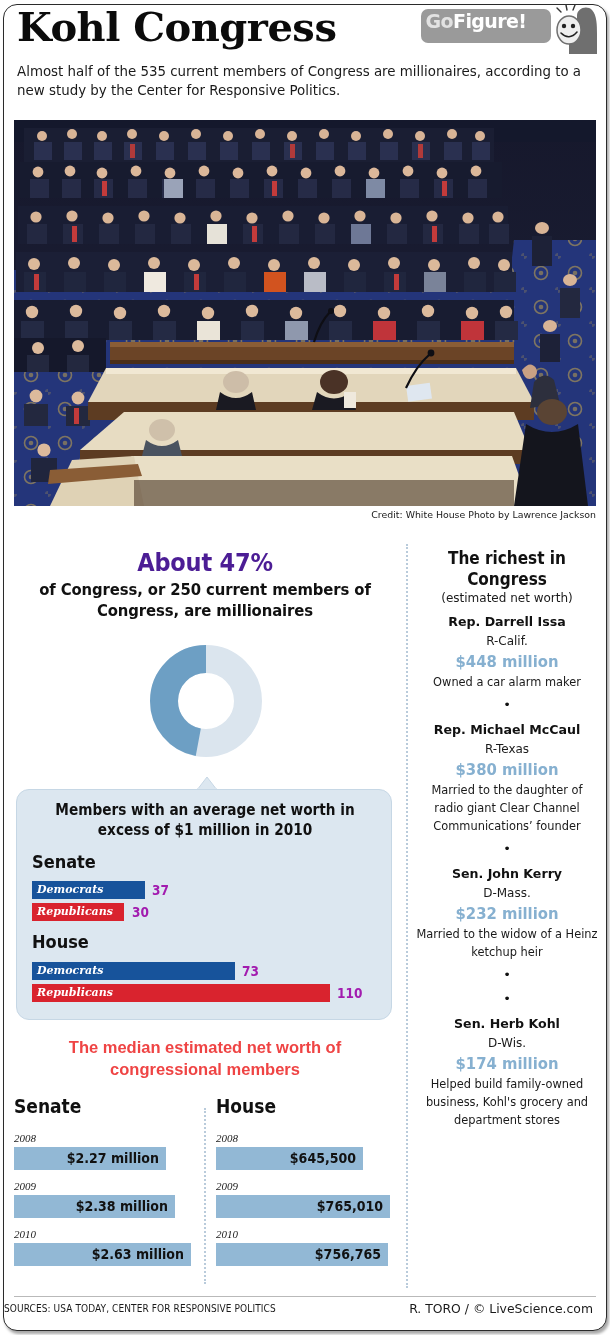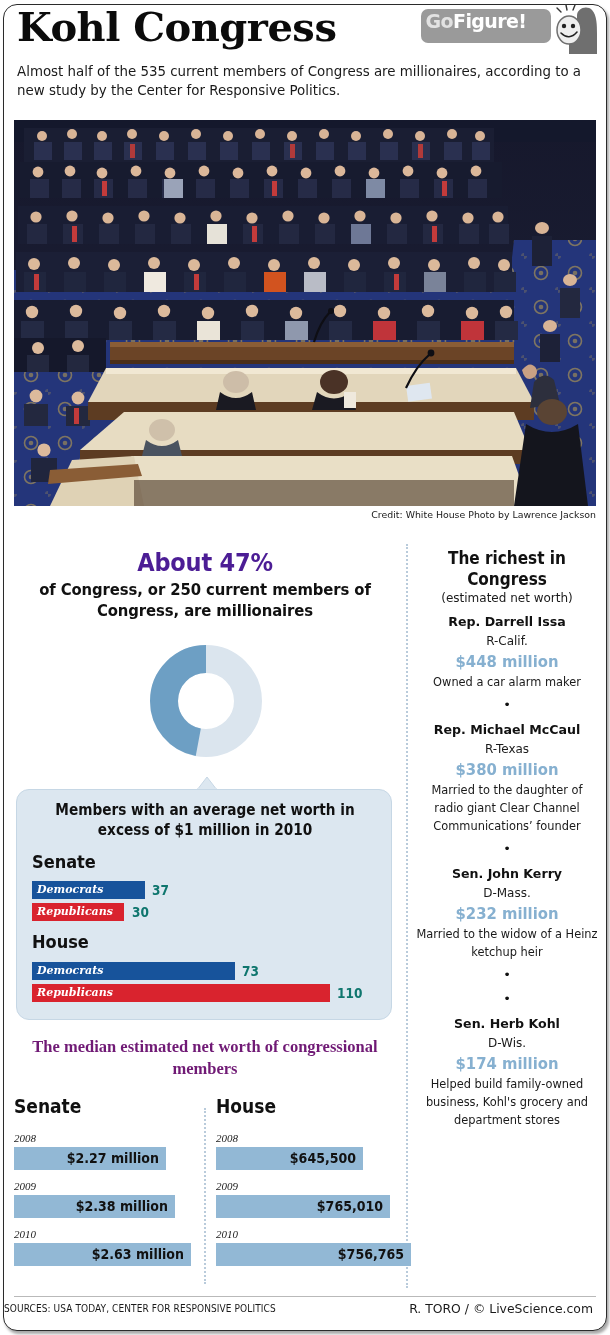--- a/index.html
+++ b/index.html
@@ -245,37 +245,37 @@
     white-space: nowrap;
   }
   .hbar-val {
     position: absolute;
     top: 0;
     height: 18px;
     line-height: 18px;
     font-family: "DejaVu Sans Condensed", "Liberation Sans Narrow", "Liberation Sans", sans-serif;
     font-weight: bold;
     font-size: 13.5px;
-    color: #0f766e;
+    color: #a21caf;
     white-space: nowrap;
     text-align: right;
   }
 
   
   .median-title {
     position: absolute;
     left: 14px;
     top: 1036px;
     width: 382px;
     text-align: center;
-    font-family: Liberation Serif, serif;
+    font-family: Liberation Sans, sans-serif;
     font-weight: bold;
     font-size: 16.5px;
     line-height: 22px;
-    color: #701a75;
+    color: #ef4444;
   }
   .median-divider {
     position: absolute;
     left: 204px;
     top: 1108px;
     width: 0;
     height: 176px;
     border-left: 2px dotted #b9cbdb;
   }
   .median-col { position: absolute; top: 1095px; }
@@ -905,21 +905,21 @@
         </div>
     </div>
     <div class="median-item">
       <div class="median-year">2009</div>
       <div class="median-bar" style="width:174px">
           <span>$765,010</span>
         </div>
     </div>
     <div class="median-item">
       <div class="median-year">2010</div>
-      <div class="median-bar" style="width:195px">
+      <div class="median-bar" style="width:172px">
           <span>$756,765</span>
         </div>
     </div>
   </div>
 
   <div class="rich-col">
     <div class="rich-title">The richest in Congress</div>
     <div class="rich-sub">(estimated net worth)</div>
 
     <div class="rich-entry">

